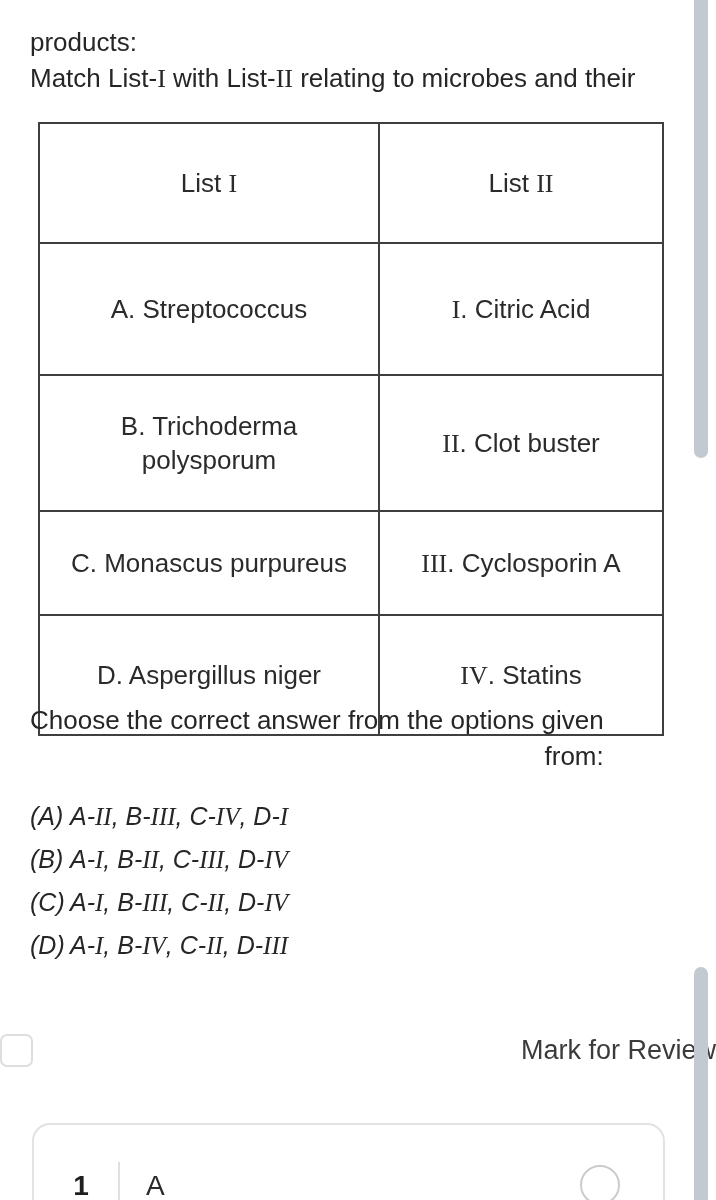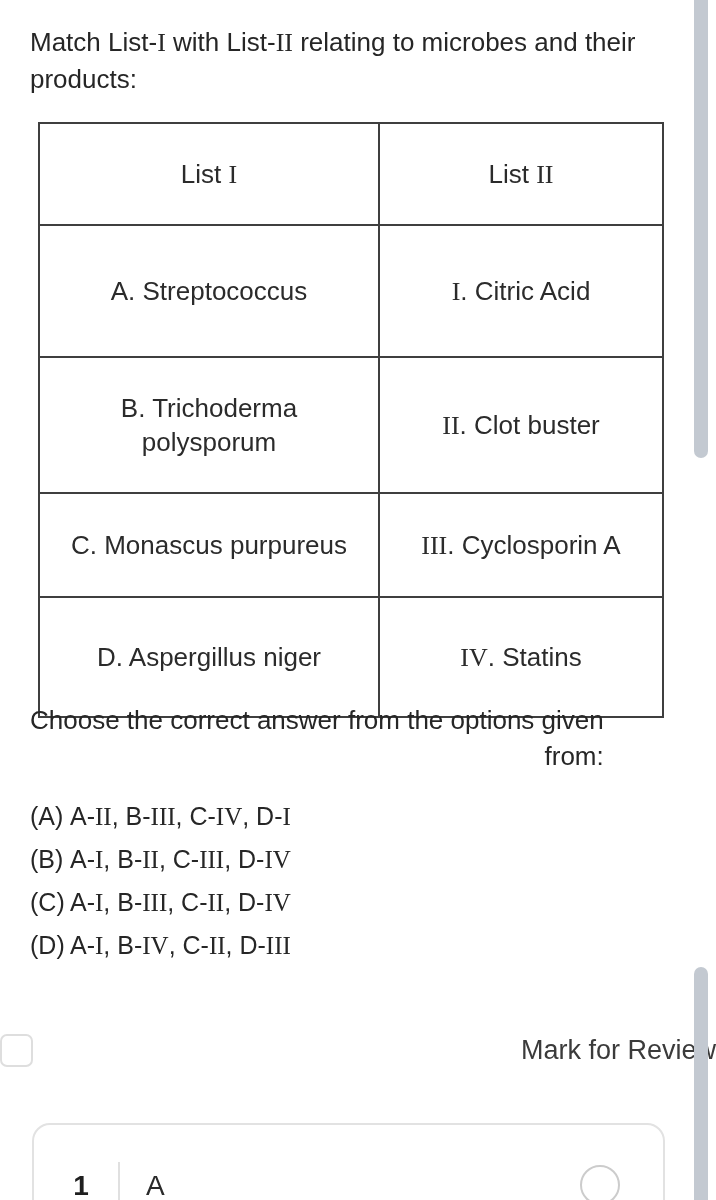--- a/index.html
+++ b/index.html
@@ -45,21 +45,21 @@
     vertical-align: middle;
     font-size: 26px;
     font-weight: 400;
     color: #2b2b2b;
     padding: 0 10px;
     white-space: pre-line;
     line-height: 34px;
   }
   .match-table col.c1 { width: 340px; }
   .match-table col.c2 { width: 284px; }
-  .row-header { height: 102px; border-radius: 9px; }
+  .row-header { height: 120px; border-radius: 9px; }
   .row-a { height: 132px; }
   .row-b { height: 136px; padding-left: 12px; }
   .row-c { height: 104px; border-radius: 23px; }
   .row-d { height: 120px; }
 
   
   .choose-text {
     position: absolute;
     left: 30px;
     top: 702px;
@@ -75,20 +75,21 @@
     left: 30px;
     top: 795px;
   }
   .option-row {
     height: 43px;
     line-height: 43px;
     font-size: 25px;
     color: #262626;
     white-space: nowrap;
     cursor: pointer;
+    font-style: italic;
   }
   .option-label {
     display: inline-block;
     min-width: 40px;
   }
 
   
   .review-row {
     position: absolute;
     left: 0;
@@ -171,22 +172,22 @@
     background: #c3c9d1;
     border-radius: 8px;
   }
   .scroll-thumb.top { top: -12px; height: 470px; }
   .scroll-thumb.bottom { top: 967px; height: 245px; }
 </style>
 </head>
 <body>
 
 <div class="q-title">
+  <div class="line">products:</div>
   <div class="line">Match List-<span class="rn">I</span> with List-<span class="rn">II</span> relating to microbes and their</div>
-  <div class="line">products:</div>
 </div>
 
 <table class="match-table">
   <colgroup>
       <col class="c1">
       <col class="c2">
     </colgroup>
   <tbody>
       <tr class="row-header">
     <th>List <span class="rn">I</span></th>

